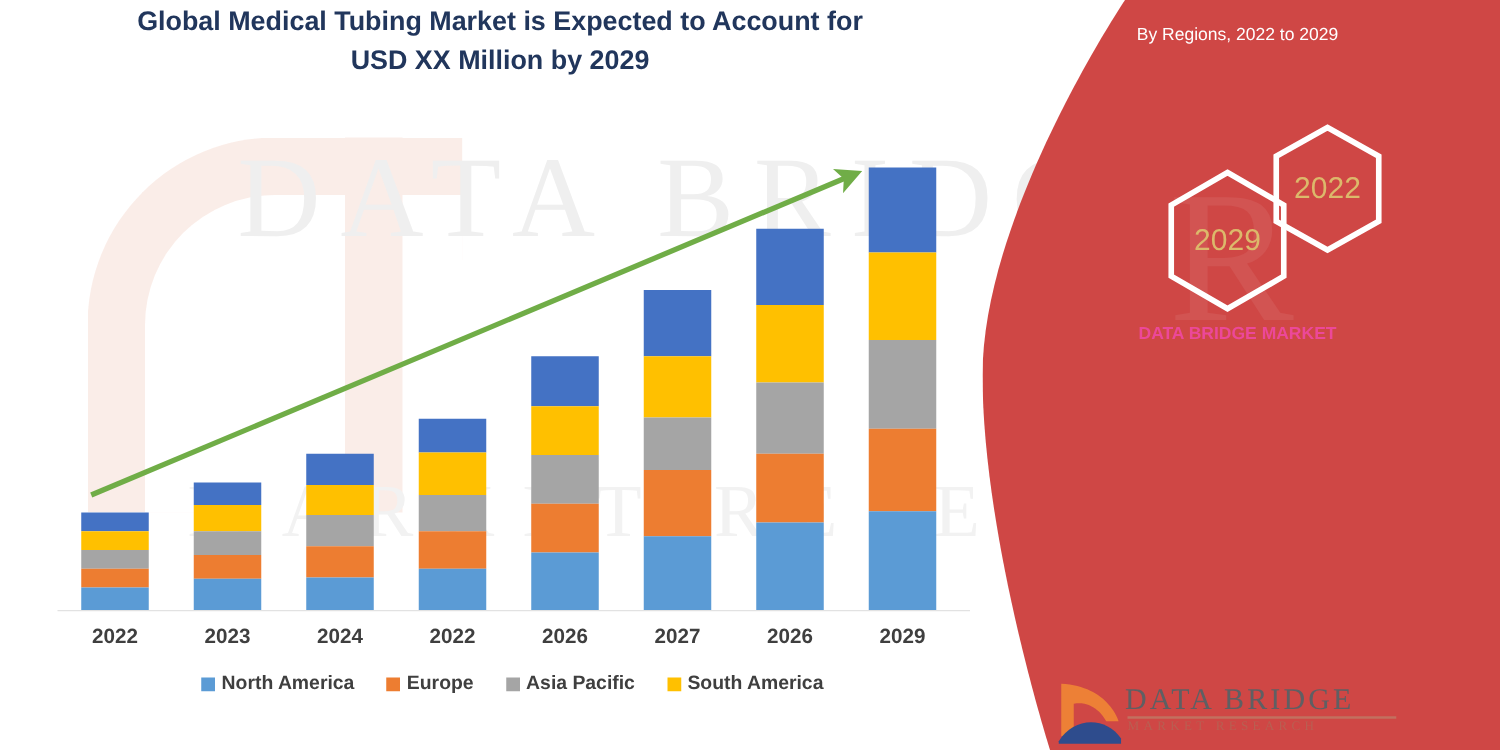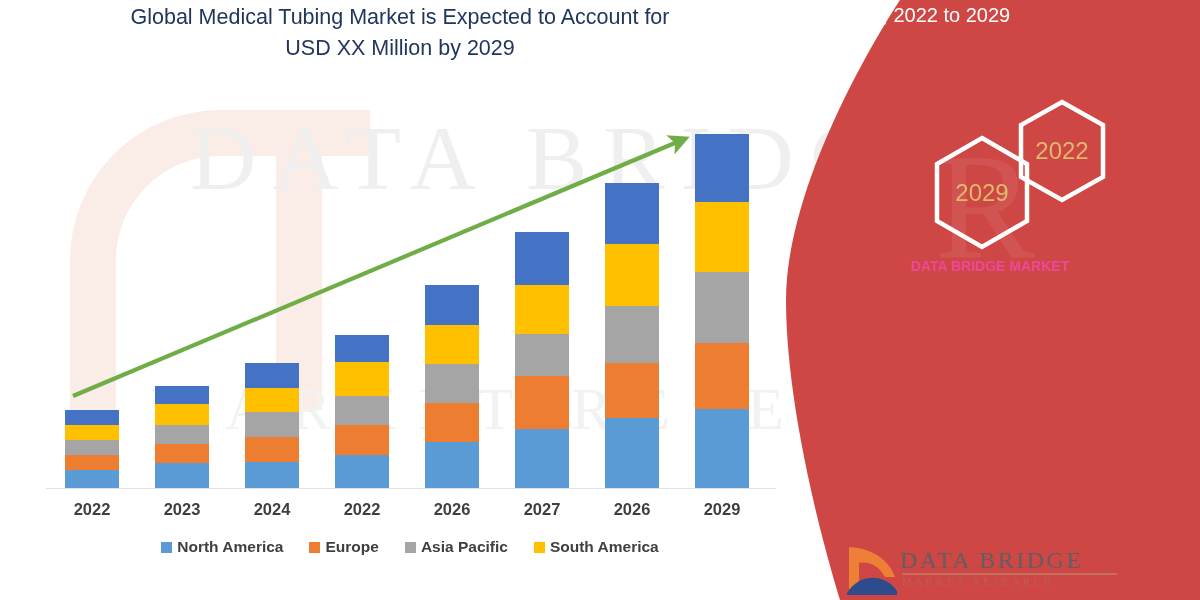--- a/index.html
+++ b/index.html
@@ -34,21 +34,21 @@
   .wm-text-2 {
     position:absolute; left:150px; top:375px; width:1050px;
     font-size:60px; letter-spacing:22px; color:#f2f2f2;
     font-family:"Liberation Serif", serif; white-space:nowrap;
   }
 
   
   .title {
     position:absolute; left:60px; top:2px; width:680px;
     text-align:center; color:#21365c;
-    font-size:21.5px; line-height:31px; font-weight:400;
+    font-size:21.5px; line-height:31px; font-weight:700;
   }
 
   
   .chart-area { position:absolute; left:0; top:0; width:820px; height:600px; }
   .axis-line {
     position:absolute; left:46px; top:488px; width:730px; height:1px;
     background:#e2e2e2;
   }
   .bar {
     position:absolute; bottom:112px; width:54px;
@@ -82,22 +82,22 @@
     background:#cf4745;
     clip-path: path("M 120 0 L 420 0 L 420 600 L 60 600 C 60 600 6 430 6 300 C 6 170 120 0 120 0 Z");
   }
   .rp-wm {
     position:absolute; left:-10px; top:120px; width:440px;
     text-align:center; font-size:150px; letter-spacing:10px;
     color:rgba(255,255,255,.07); font-family:"Liberation Serif", serif;
     white-space:nowrap; pointer-events:none;
   }
   .rp-title {
-    position:absolute; left:0; top:0px; width:420px; 
-    color:#ffffff; font-size:20px; line-height:31px;
+    position:absolute; left:0; top:12px; width:420px; text-align:center;
+    color:#ffffff; font-size:14px; line-height:31px;
   }
   .hex {
     position:absolute;
     display:flex; align-items:center; justify-content:center;
   }
   .hex svg { position:absolute; left:0; top:0; }
   .hex span {
     position:relative; color:#dcb96b; font-size:24px; font-weight:400;
   }
   .hex-2022 { left:237px; top:99px; width:90px; height:104px; }

